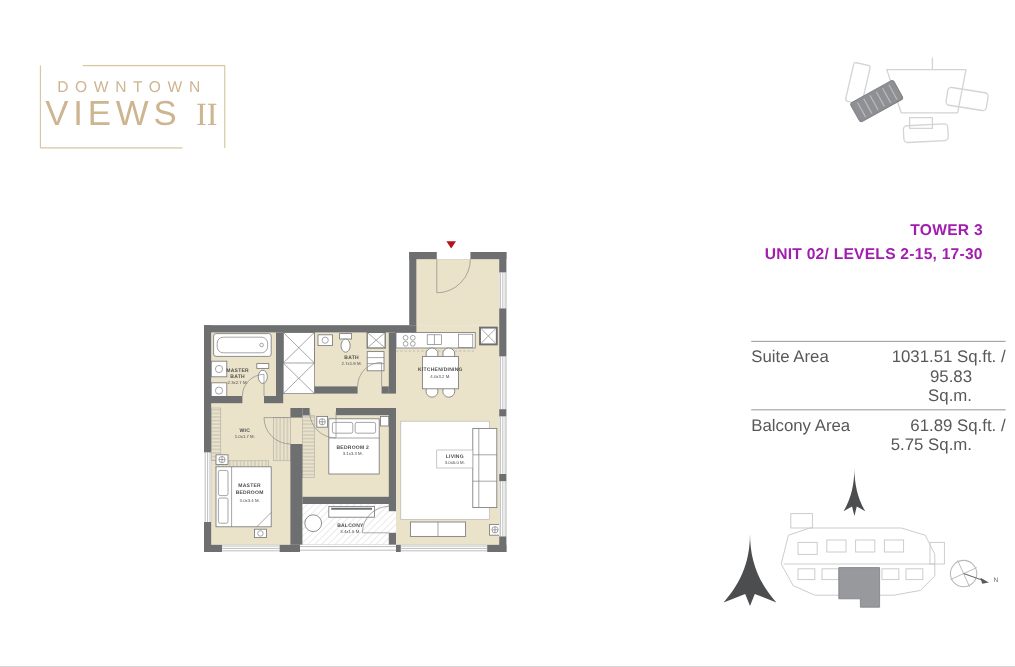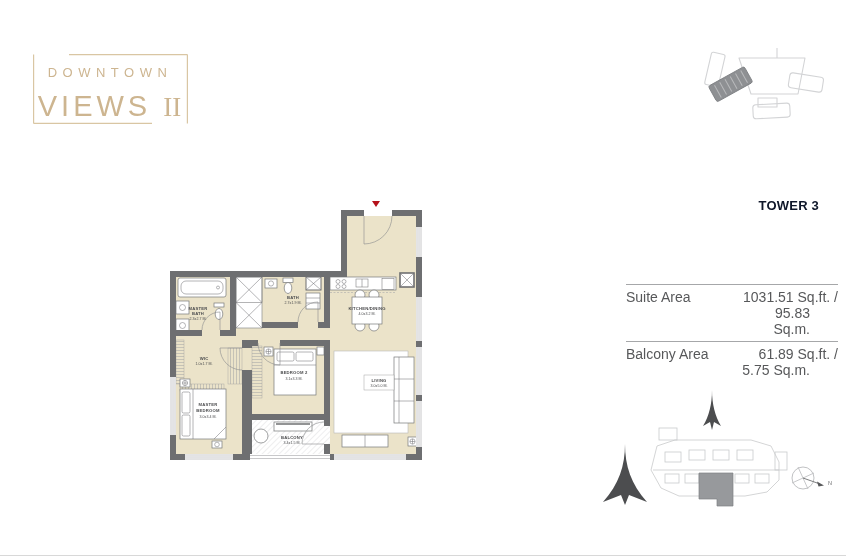--- a/index.html
+++ b/index.html
@@ -4,26 +4,26 @@
 <style>
   html,body{margin:0;padding:0;background:#fff;}
   #page{position:relative;width:846px;height:556px;background:#fff;overflow:hidden;
         font-family:"Liberation Sans",sans-serif;border-bottom:1px solid #d8d8d8;box-sizing:border-box;}
 
   
   .logo{position:absolute;left:33px;top:54px;width:149px;height:70px;color:#cdb590;}
   .logo svg{position:absolute;left:0;top:0;}
   .logo .l1{position:absolute;left:0;right:0;top:11px;text-align:center;
             font-size:13px;letter-spacing:5.5px;padding-left:5px;font-weight:400;}
-  .logo .l2{position:absolute;left:0;right:0;top:36px;text-align:center;
+  .logo .l2{position:absolute;left:0;right:0;top:25px;text-align:center;
             font-size:29px;letter-spacing:4px;padding-left:4px;font-weight:400;}
   .logo .num{font-family:"Liberation Serif",serif;font-size:27px;letter-spacing:0;}
 
   
-  .unit-info{position:absolute;right:27px;top:196px;text-align:right;color:#0f172a;
+  .unit-info{position:absolute;right:27px;top:182px;text-align:right;color:#a21caf;
              font-size:13px;font-weight:bold;line-height:19.5px;letter-spacing:.2px;}
 
   
   .area-table{position:absolute;left:626px;top:284px;width:212px;color:#57585a;font-size:14px;}
   .area-table .row{display:flex;justify-content:space-between;border-top:1px solid #a6a7a9;
                    padding:4px 0 4px 0;align-items:baseline;}
   .area-table .val{display:flex;flex-direction:column;}
   .area-table .ft{width:98px;text-align:right;white-space:pre;}
   .area-table .m{width:70px;text-align:right;}
 
@@ -74,20 +74,21 @@
         <line x1="33" y1="35" x2="33" y2="49"></line>
           <line x1="39" y1="35" x2="39" y2="49"></line>
         <line x1="45" y1="35" x2="45" y2="49"></line>
           <line x1="51" y1="35" x2="51" y2="49"></line>
       </g>
     </g>
   </svg>
 
   <div class="unit-info">
     <div>TOWER 3</div>
+    <div>UNIT 02/ LEVELS 2-15, 17-30</div>
   </div>
 
   <div class="area-table">
     <div class="row">
       <span>Suite Area</span>
       <span class="val">
           <span class="ft">1031.51 Sq.ft. /</span>
           <span class="m">95.83 Sq.m.</span>
         </span>
     </div>

